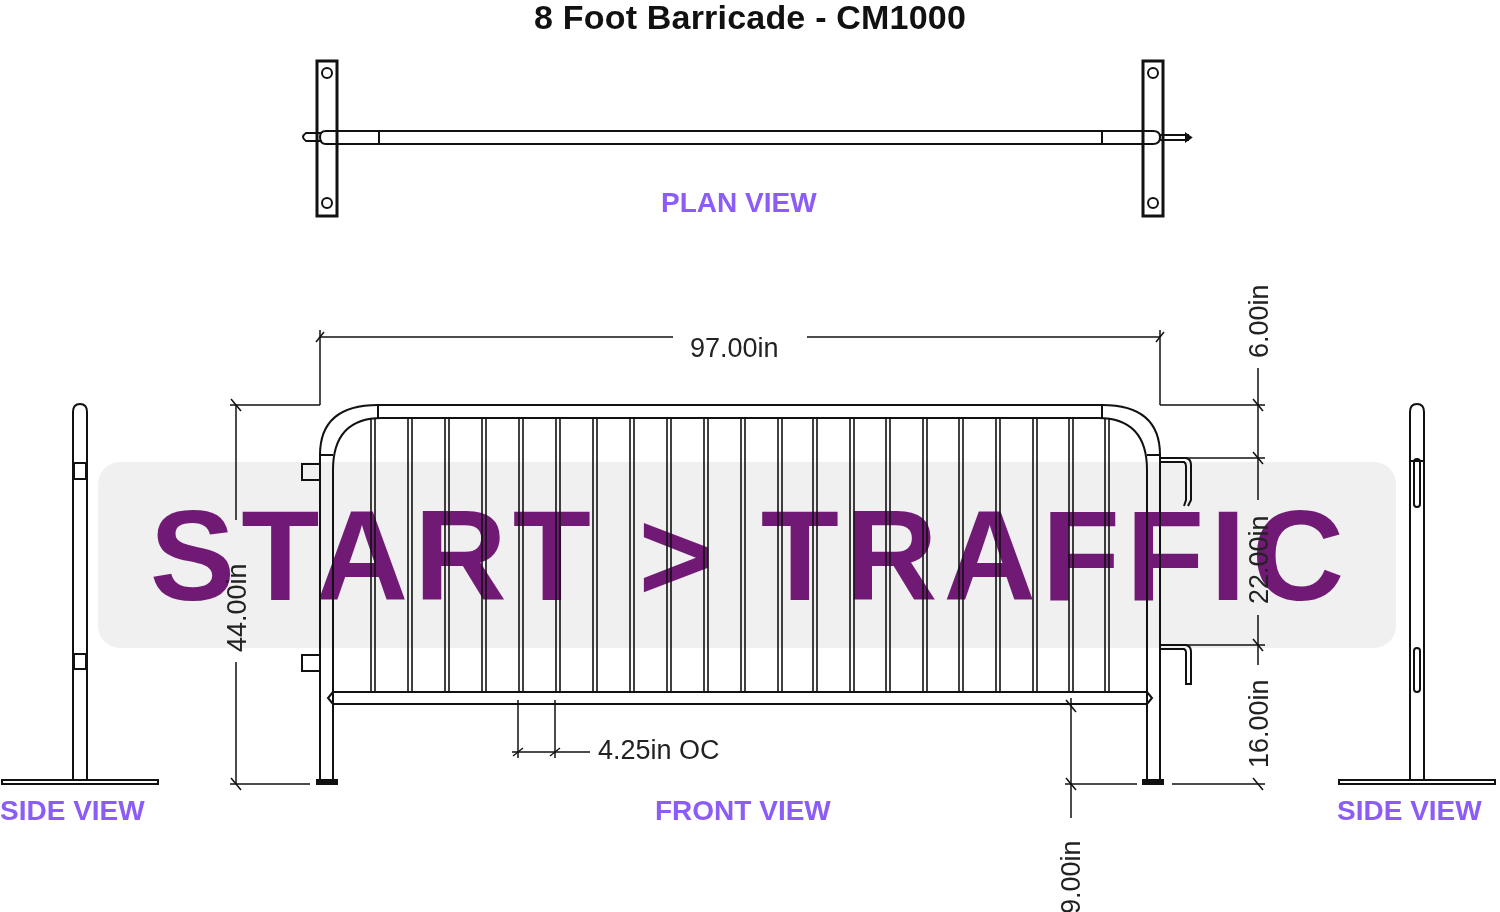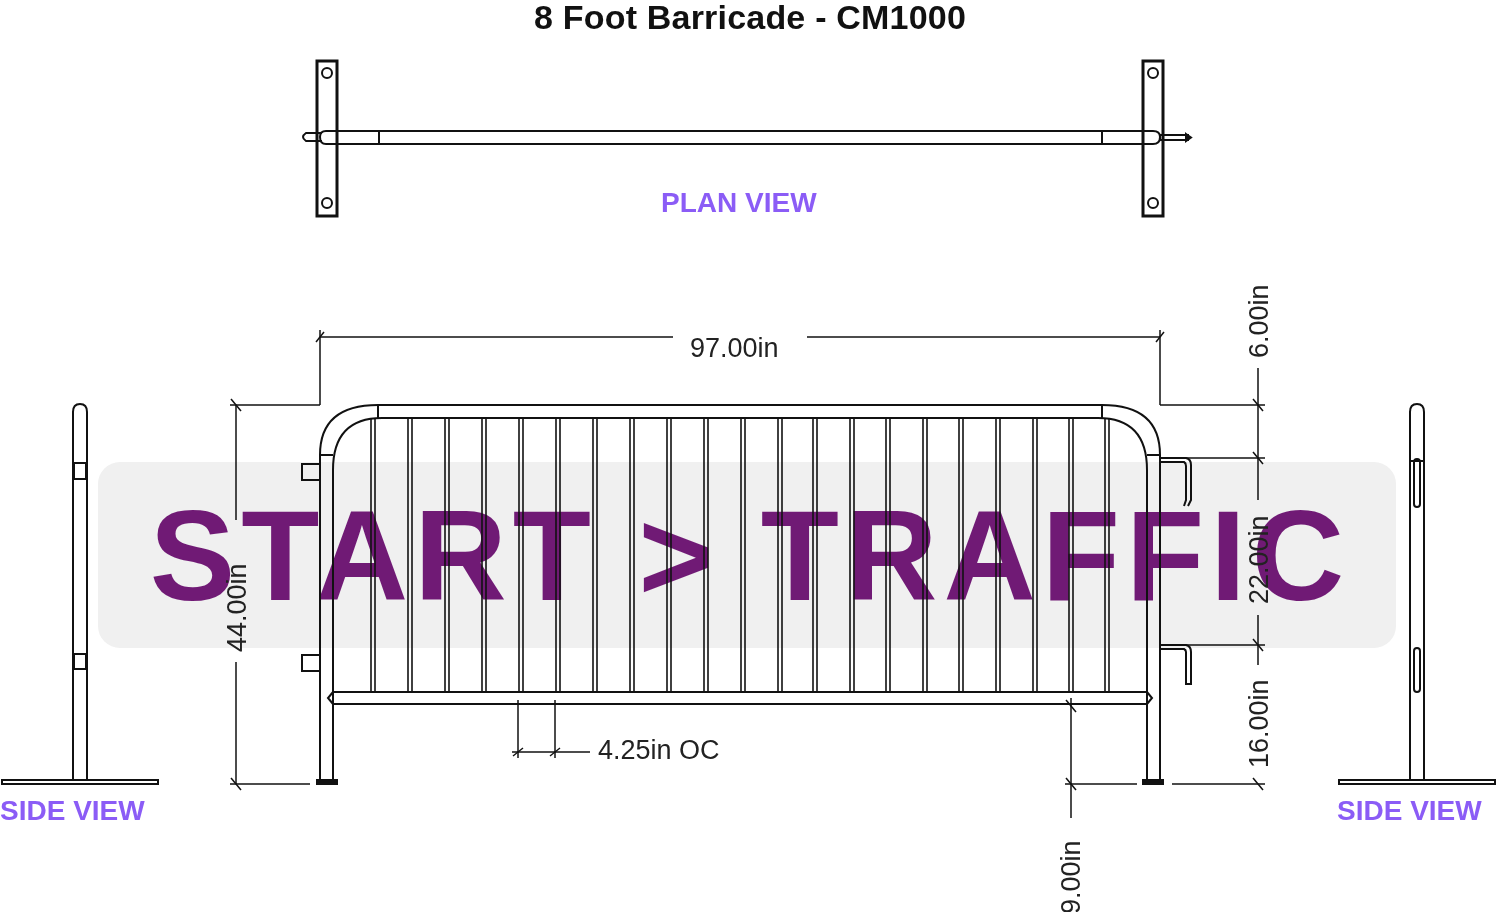--- a/index.html
+++ b/index.html
@@ -168,20 +168,21 @@
       <line x1="1410" y1="461" x2="1424" y2="461"></line>
       <rect x="1414" y="459" width="6" height="48" rx="3"></rect>
       <rect x="1414" y="648" width="6" height="44" rx="3"></rect>
       <rect x="1339" y="780" width="156" height="4"></rect>
     </g>
   </svg>
 
   <div class="title">8 Foot Barricade - CM1000</div>
 
   <div class="label" style="left:661px;top:187px;">PLAN VIEW</div>
+  <div class="label" style="left:655px;top:795px;">FRONT VIEW</div>
   <div class="label" style="left:0px;top:795px;">SIDE VIEW</div>
   <div class="label" style="left:1337px;top:795px;">SIDE VIEW</div>
 
   <div class="dim" style="left:690px;top:333px;">97.00in</div>
   <div class="dim vert" style="left:222px;top:652px;">44.00in</div>
   <div class="dim vert" style="left:1244px;top:358px;">6.00in</div>
   <div class="dim vert" style="left:1244px;top:604px;">22.00in</div>
   <div class="dim vert" style="left:1244px;top:768px;">16.00in</div>
   <div class="dim vert" style="left:1056px;top:914px;">9.00in</div>
   <div class="dim" style="left:566px;top:735px;margin-left:32px;">4.25in OC</div>

